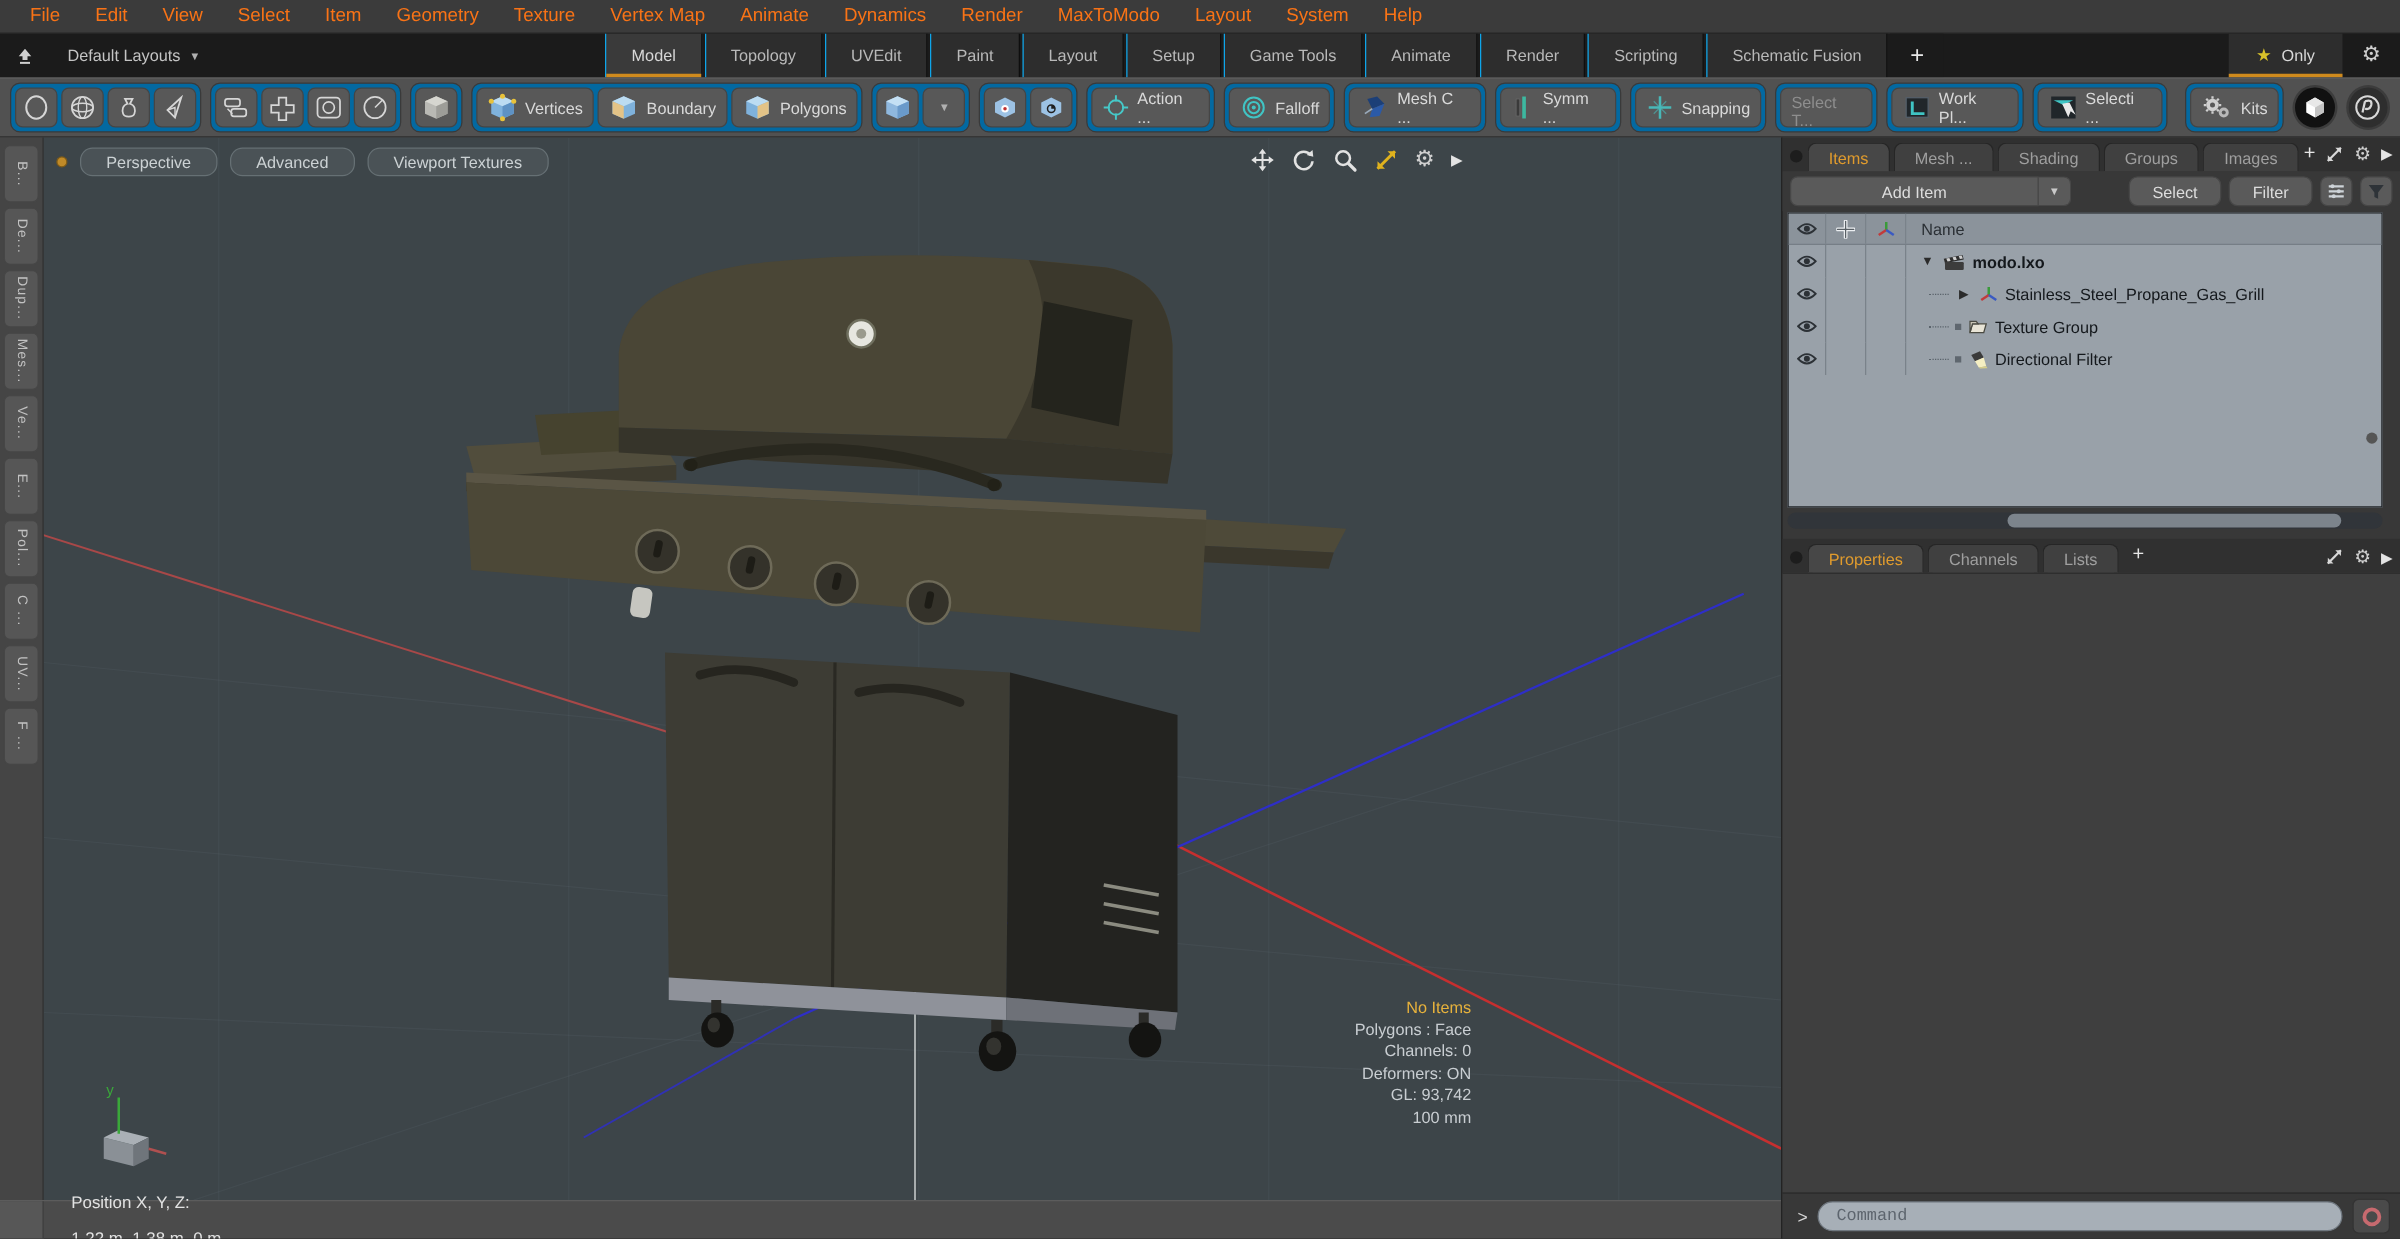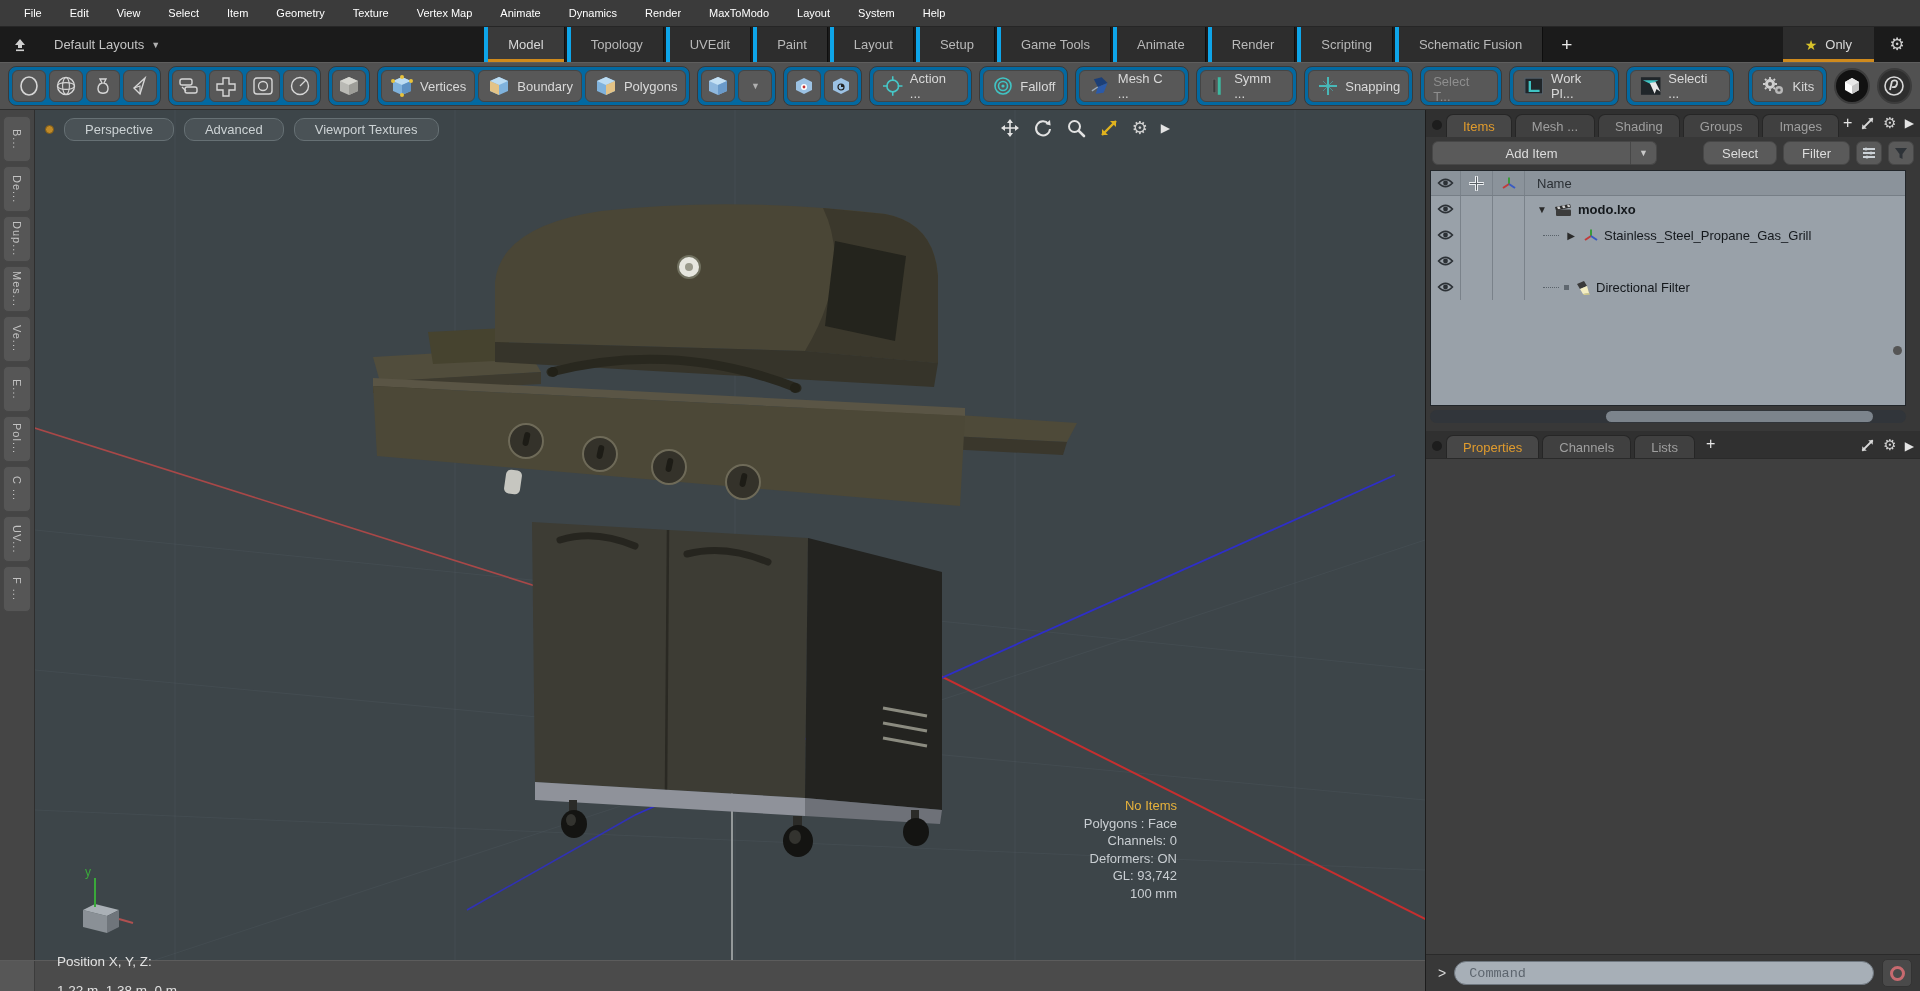--- a/index.html
+++ b/index.html
@@ -5,29 +5,29 @@
   * { margin:0; padding:0; box-sizing:border-box; }
   html,body { background:#222; }
   #app {
     position:relative; width:1920px; height:991px; overflow:hidden;
     background:#3a3a3a; font-family:"Liberation Sans","DejaVu Sans",sans-serif;
     color:#ccc; font-size:13px; -webkit-user-select:none; user-select:none;
   }
   
   .menu-bar { position:absolute; left:0; top:0; width:1920px; height:27px;
     background:#3b3b3b; border-bottom:1px solid #262626; display:flex; align-items:center; padding-left:10px; }
-  .menu-item { padding:0 14px; color:#ffffff; font-size:11px; line-height:26px; cursor:default; }
+  .menu-item { padding:0 14px; color:#f97316; font-size:15px; line-height:26px; cursor:default; }
   
   .layout-bar { position:absolute; left:0; top:27px; width:1920px; height:35px;
     background:#1b1b1b; display:flex; align-items:stretch; }
   .home-btn { width:40px; display:flex; align-items:center; justify-content:center; }
   .layouts-btn { display:flex; align-items:center; gap:7px; padding:0 14px; color:#c4c4c4; }
   .caret { font-size:9px; color:#b0b0b0; }
   .tab-strip { display:flex; margin-left:310px; align-items:stretch; }
-  .layout-tab { background:#2d2d2d; border-left:4px solid #0ea5e9; border-right:1px solid #0e0e0e;
+  .layout-tab { background:#2d2d2d; border-left:1px solid #0ea5e9; border-right:1px solid #0e0e0e;
     margin-right:2px; padding:0 20px; display:flex; align-items:center; color:#b9b9b9; position:relative; }
   .layout-tab.active { background:#3a3a3a; color:#d8d8d8; }
   .layout-tab.active::after { content:""; position:absolute; left:0; right:0; bottom:0; height:3px; background:#cf8a1d; }
   .layout-tab.plus { font-size:19px; color:#e8e8e8; padding:0 16px; background:#1b1b1b; border:none; }
   .bar-right { margin-left:auto; display:flex; align-items:stretch; }
   .only-btn { display:flex; align-items:center; gap:8px; padding:0 22px; background:#2d2d2d; color:#d8d8d8; position:relative; }
   .only-btn::after { content:""; position:absolute; left:0; right:0; bottom:0; height:3px; background:#cf8a1d; }
   .star { color:#d8c22a; font-size:14px; }
   .bar-gear { width:46px; display:flex; align-items:center; justify-content:center; background:#1b1b1b; }
   .gear { font-family:"DejaVu Sans",sans-serif; color:#cfcfcf; font-size:17px; line-height:1; }
@@ -685,20 +685,31 @@
 
       <div class="tree-row">
         <div class="col-eye">
           <svg width="17" height="12" viewBox="0 0 17 12">
               <path d="M1.5 6 Q8.5 -1.5 15.5 6 Q8.5 13.5 1.5 6 Z" fill="none" stroke="#2c3136" stroke-width="1.5"></path>
               <circle cx="8.5" cy="6" r="2.4" fill="#2c3136"></circle>
             </svg>
         </div>
         <div class="col-plus"></div>
           <div class="col-axis"></div>
+        <div class="col-name">
+            <div class="row-inner" style="padding-left:18px;">
+          <span class="dotline"></span>
+          <span class="bullet"></span>
+          <svg width="17" height="14" viewBox="0 0 17 14">
+                <path d="M2 12 L4 5 H15 L13 12 Z" fill="#e8e4d6" stroke="#4a4a42" stroke-width="1"></path>
+                <path d="M2 12 L2 3 H7 L8.5 5 H4 Z" fill="#c9c5b6" stroke="#4a4a42" stroke-width="1"></path>
+              </svg>
+          <span class="tree-name">Texture Group</span>
+        </div>
+          </div>
       </div>
 
       <div class="tree-row">
         <div class="col-eye">
           <svg width="17" height="12" viewBox="0 0 17 12">
               <path d="M1.5 6 Q8.5 -1.5 15.5 6 Q8.5 13.5 1.5 6 Z" fill="none" stroke="#2c3136" stroke-width="1.5"></path>
               <circle cx="8.5" cy="6" r="2.4" fill="#2c3136"></circle>
             </svg>
         </div>
         <div class="col-plus"></div>

